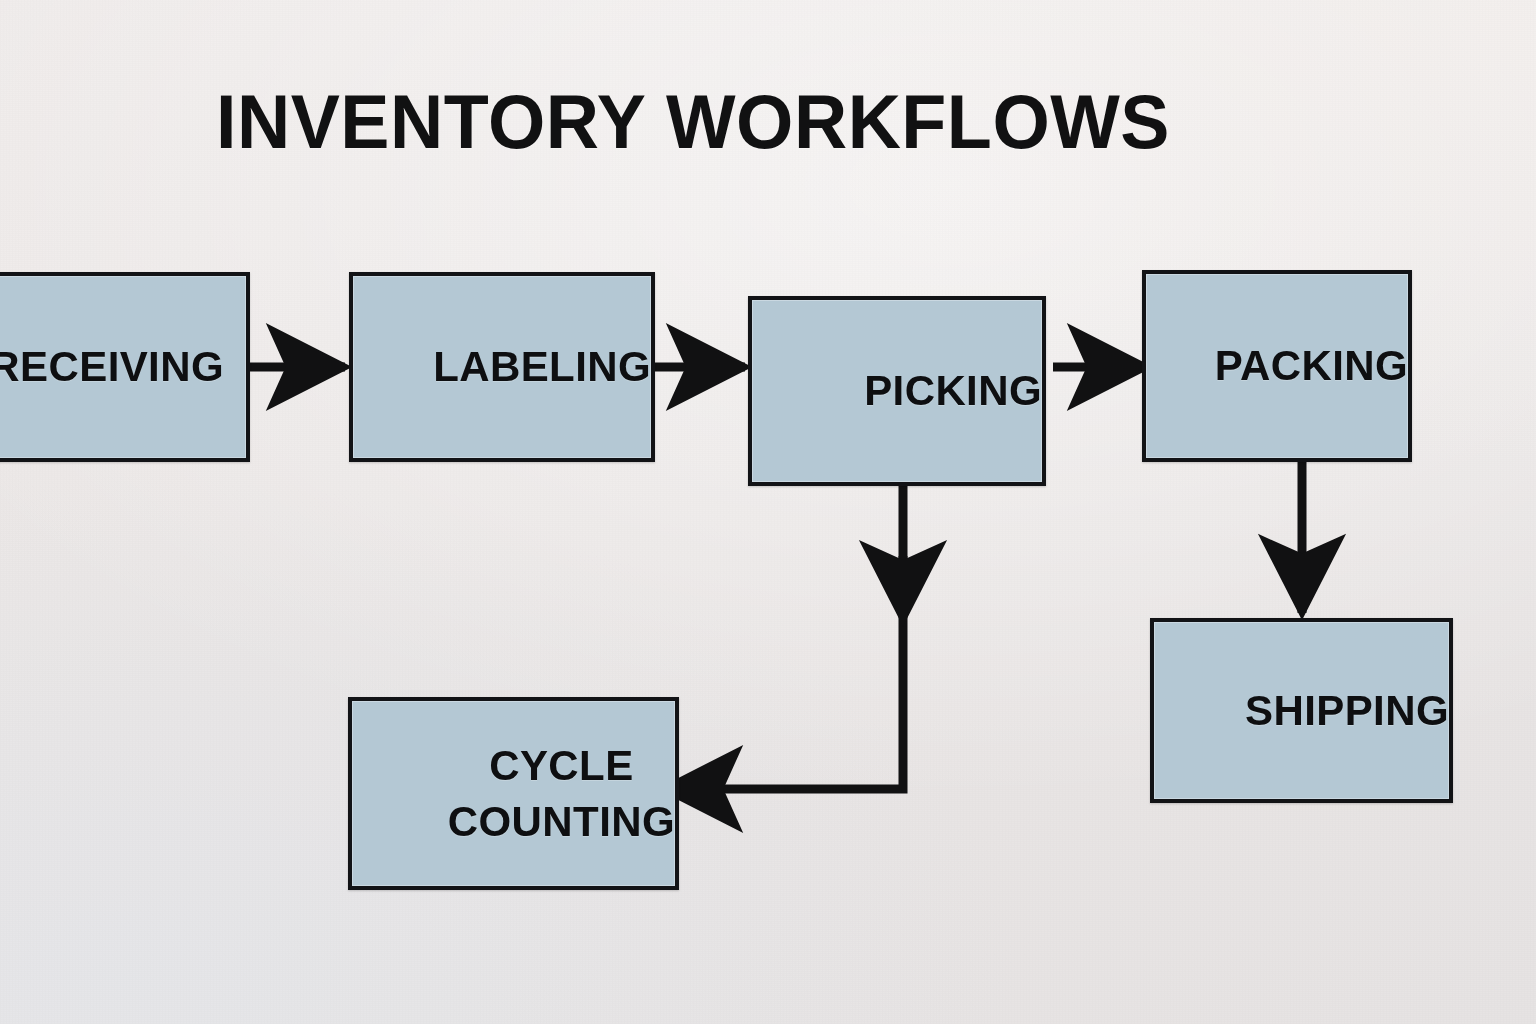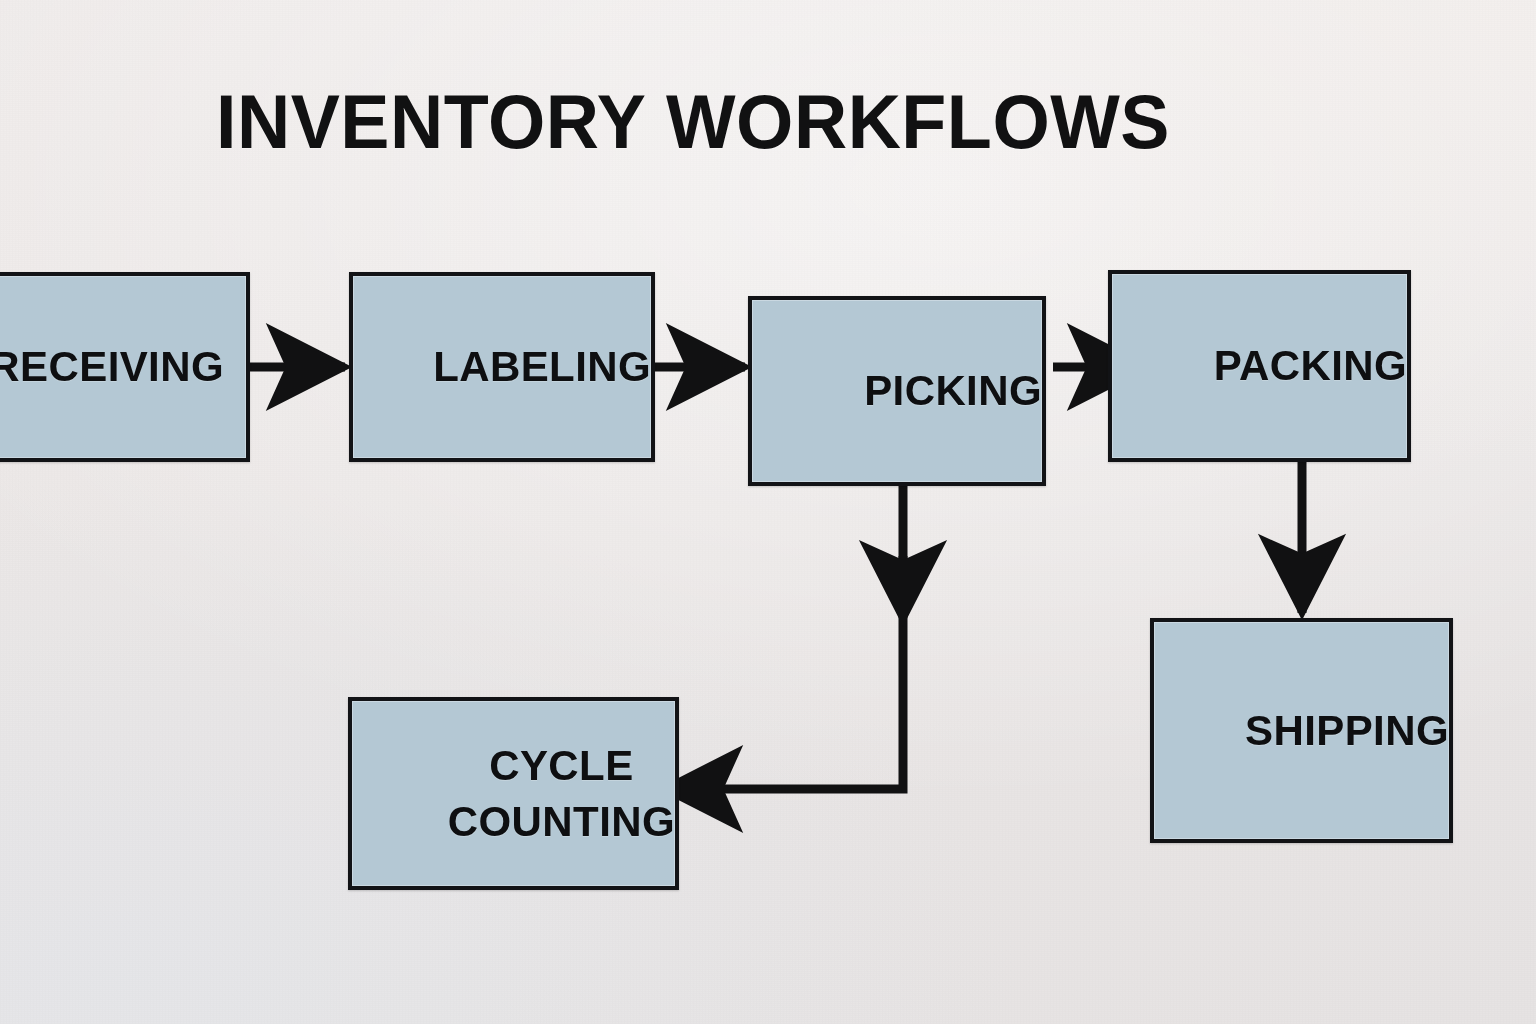--- a/index.html
+++ b/index.html
@@ -89,22 +89,22 @@
     width: 336px;
     height: 190px;
     justify-content: flex-end;
   }
   #node-receiving .node-label {
     padding-right: 22px;
   }
 
   #node-labeling { left: 349px;  top: 272px; width: 306px; height: 190px; }
   #node-picking  { left: 748px;  top: 272px; width: 298px; height: 190px; margin-top: 24px; }
-  #node-packing  { left: 1108px; top: 270px; width: 303px; height: 192px; }
-  #node-shipping { left: 1150px; top: 618px; width: 303px; height: 225px; }
+  #node-packing  { left: 1142px; top: 270px; width: 270px; height: 192px; }
+  #node-shipping { left: 1150px; top: 618px; width: 303px; height: 185px; }
   #node-cycle-counting { left: 348px; top: 697px; width: 331px; height: 193px; }
 
   #connectors {
     position: absolute;
     inset: 0;
     pointer-events: none;
   }
 </style>
 </head>
 <body>

